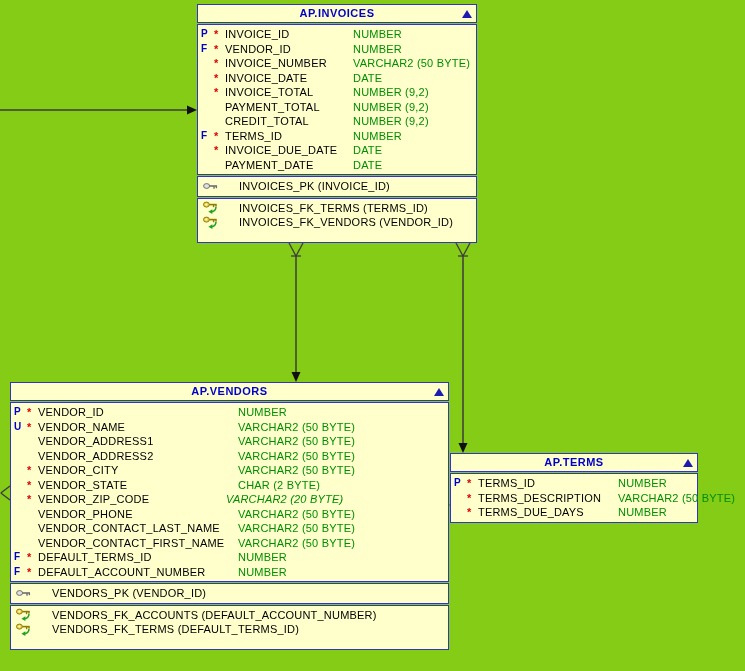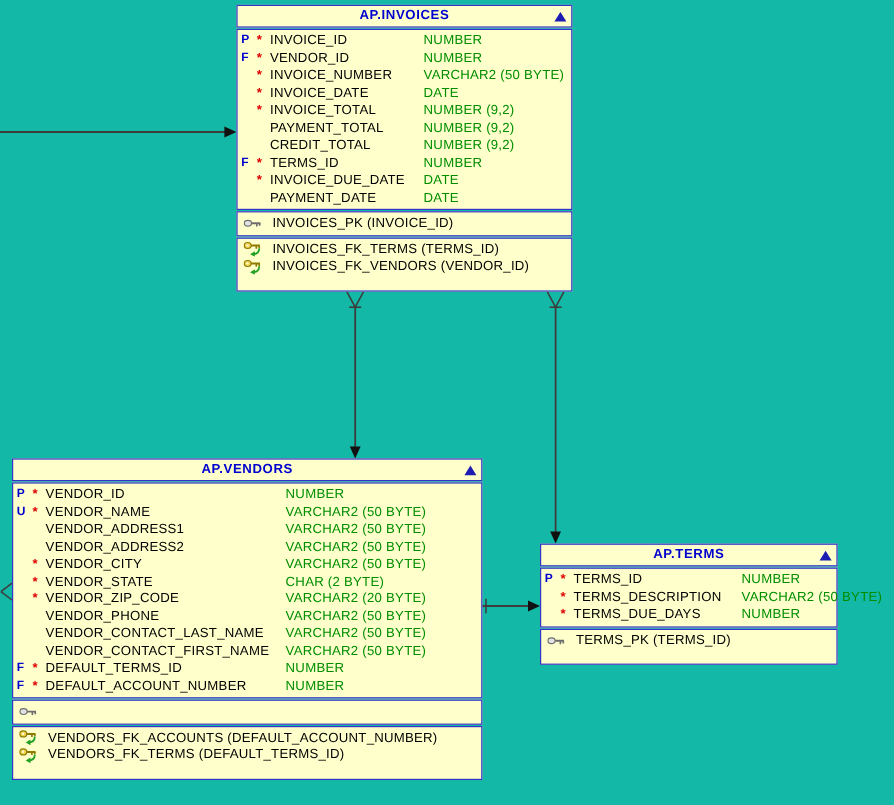--- a/index.html
+++ b/index.html
@@ -1,17 +1,17 @@
 <!DOCTYPE html>
 <html><head>
 <meta charset="utf-8">
 <style>
   html,body{margin:0;padding:0;background:#ffffff;}
   .canvas{
-    position:relative;width:745px;height:671px;background:#14b8a6;overflow:hidden;
+    position:relative;width:745px;height:671px;background:#84cc16;overflow:hidden;
     font-family:"Liberation Sans",sans-serif;
   }
   svg.connectors{position:absolute;left:0;top:0;width:745px;height:671px;}
   .entity{position:absolute;}
   .sec{
     box-sizing:border-box;border:1px solid #3333C6;background:#FFFFCC;position:relative;width:100%;
   }
   .sec + .sec{margin-top:1px;}
   .titlebar{height:19px;}
   .tbl-title{
@@ -27,21 +27,21 @@
   .keys{padding:2px 0;}
   .fks{padding:2px 0;}
   .sec-last{padding-bottom:12px;}
   .col-row{height:14.5px;line-height:14.5px;font-size:11px;position:relative;white-space:nowrap;}
   .flag{position:absolute;left:3px;top:0;color:#0000CE;font-weight:bold;font-size:10px;}
   .mand{position:absolute;left:16px;top:0;color:#DD0000;font-weight:bold;}
   .cname{position:absolute;left:27px;top:0;color:#000000;letter-spacing:.2px;}
   .ctype{position:absolute;top:0;color:#008E00;letter-spacing:.2px;}
   .key-row{
     height:14.5px;line-height:14.5px;font-size:11px;color:#000000;letter-spacing:.2px;
-    display:flex;align-items:center;gap:9px;padding-left:4px;white-space:nowrap;
+    display:flex;align-items:center;gap:21px;padding-left:4px;white-space:nowrap;
   }
   .key-ico{display:inline-flex;width:16px;justify-content:center;flex:0 0 16px;}
 </style>
 </head>
 <body>
 
 <div class="canvas">
   <svg class="connectors" id="connectors">
       <g>
         <line x1="0" y1="110" x2="188" y2="110" stroke="#3C3C3C" stroke-width="1.5"></line>
@@ -168,21 +168,21 @@
                 <line x1="10.6" y1="3.6" x2="10.6" y2="6.2" stroke="#8F7A00" stroke-width="1.4"></line>
                 <line x1="13" y1="3.6" x2="13" y2="5.6" stroke="#8F7A00" stroke-width="1.4"></line>
                 <path d="M13 5.8 C13 9.6 10.5 10.8 7.4 10.8" fill="none" stroke="#22A022" stroke-width="1.5"></path>
                 <path d="M9.4 8.3 L5.4 10.8 L9.4 13 Z" fill="#22A022"></path>
               </svg>
             </span>
             <span class="key-label">INVOICES_FK_VENDORS (VENDOR_ID)</span>
           </div>
         </div>
   </div>
-      <div class="entity" style="left: 10px; top: 382px; width: 392px;">
+      <div class="entity" style="left: 10px; top: 382px; width: 439px;">
     <div class="sec titlebar">
       <span class="tbl-title">AP.VENDORS</span>
       <span class="tri"></span>
     </div>
     <div class="sec cols">
           <div class="col-row">
             <span class="flag">P</span>
             <span class="mand">*</span>
             <span class="cname">VENDOR_ID</span>
             <span class="ctype" style="left: 227px;">NUMBER</span>
@@ -207,21 +207,21 @@
             <span class="ctype" style="left: 227px;">VARCHAR2 (50 BYTE)</span>
           </div>
           <div class="col-row">
             <span class="mand">*</span>
             <span class="cname">VENDOR_STATE</span>
             <span class="ctype" style="left: 227px;">CHAR (2 BYTE)</span>
           </div>
           <div class="col-row">
             <span class="mand">*</span>
             <span class="cname">VENDOR_ZIP_CODE</span>
-            <span class="ctype" style="left: 227px;">VARCHAR2 (20 BYTE)</span>
+            <span class="ctype" style="left: 215px; font-style: italic;">VARCHAR2 (20 BYTE)</span>
           </div>
           <div class="col-row">
             <span class="cname">VENDOR_PHONE</span>
             <span class="ctype" style="left: 227px;">VARCHAR2 (50 BYTE)</span>
           </div>
           <div class="col-row">
             <span class="cname">VENDOR_CONTACT_LAST_NAME</span>
             <span class="ctype" style="left: 227px;">VARCHAR2 (50 BYTE)</span>
           </div>
           <div class="col-row">
@@ -244,20 +244,21 @@
     <div class="sec keys">
           <div class="key-row">
             <span class="key-ico">
               <svg width="15" height="10" viewBox="0 0 15 10">
                 <ellipse cx="3.6" cy="5" rx="3" ry="2.4" fill="#E2E2E2" stroke="#6E6E6E"></ellipse>
                 <line x1="6.6" y1="5" x2="14" y2="5" stroke="#6E6E6E" stroke-width="1.6"></line>
                 <line x1="11" y1="5" x2="11" y2="7.8" stroke="#6E6E6E" stroke-width="1.4"></line>
                 <line x1="13.4" y1="5" x2="13.4" y2="7.2" stroke="#6E6E6E" stroke-width="1.4"></line>
               </svg>
             </span>
+            <span class="key-label">VENDORS_PK (VENDOR_ID)</span>
           </div>
         </div>
     <div class="sec fks sec-last">
           <div class="key-row">
             <span class="key-ico">
               <svg width="15" height="13" viewBox="0 0 15 13">
                 <ellipse cx="3.4" cy="3.6" rx="2.9" ry="2.5" fill="#EFD24A" stroke="#8F7A00"></ellipse>
                 <circle cx="3.3" cy="3.5" r="1" fill="#FFFDE6"></circle>
                 <line x1="6.2" y1="3.6" x2="13.6" y2="3.6" stroke="#8F7A00" stroke-width="1.6"></line>
                 <line x1="10.6" y1="3.6" x2="10.6" y2="6.2" stroke="#8F7A00" stroke-width="1.4"></line>
@@ -300,29 +301,16 @@
             <span class="mand">*</span>
             <span class="cname">TERMS_DESCRIPTION</span>
             <span class="ctype" style="left: 167px;">VARCHAR2 (50 BYTE)</span>
           </div>
           <div class="col-row">
             <span class="mand">*</span>
             <span class="cname">TERMS_DUE_DAYS</span>
             <span class="ctype" style="left: 167px;">NUMBER</span>
           </div>
         </div>
-    <div class="sec keys sec-last">
-          <div class="key-row">
-            <span class="key-ico">
-              <svg width="15" height="10" viewBox="0 0 15 10">
-                <ellipse cx="3.6" cy="5" rx="3" ry="2.4" fill="#E2E2E2" stroke="#6E6E6E"></ellipse>
-                <line x1="6.6" y1="5" x2="14" y2="5" stroke="#6E6E6E" stroke-width="1.6"></line>
-                <line x1="11" y1="5" x2="11" y2="7.8" stroke="#6E6E6E" stroke-width="1.4"></line>
-                <line x1="13.4" y1="5" x2="13.4" y2="7.2" stroke="#6E6E6E" stroke-width="1.4"></line>
-              </svg>
-            </span>
-            <span class="key-label">TERMS_PK (TERMS_ID)</span>
-          </div>
-        </div>
 
   </div>
     </div>
 </div>
 
 </body></html>

